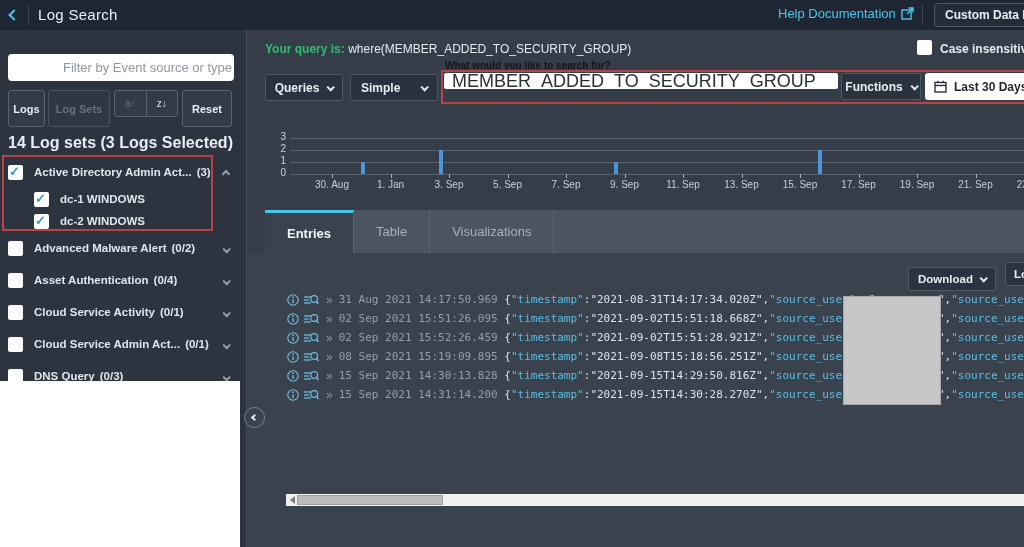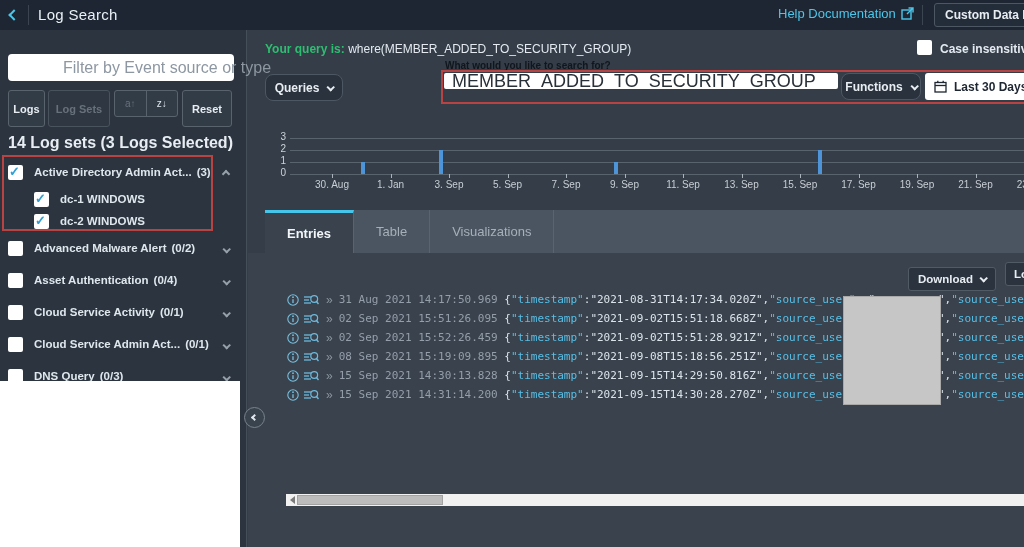--- a/index.html
+++ b/index.html
@@ -18,21 +18,21 @@
   .custom-data-btn { position:absolute; left:934px; top:3px; height:24px; width:150px; border:1px solid #4d5763; border-radius:3px; background:#232d39; color:#e8edf2; font-size:12px; font-weight:bold; display:flex; align-items:center; padding-left:10px; }
   
   .chev { display:inline-block; width:6px; height:6px; border-right:2px solid currentColor; border-bottom:2px solid currentColor; }
   .chev.down { transform:rotate(45deg) translateY(-1px); }
   .chev.up { transform:rotate(225deg); }
   .chev.left { transform:rotate(135deg); }
   .chev.big { width:8px; height:8px; }
   
   .sidebar { position:absolute; left:0; top:30px; width:247px; height:517px; background:#2b343f; border-right:1px solid #454f5a; }
   .filter-box { position:absolute; left:8px; top:24px; width:226px; height:27px; background:#fff; border-radius:4px; display:flex; align-items:center; padding:0 8px; gap:7px; }
-  .filter-box .ph { color:#8d97a2; font-size:16px; white-space:nowrap;margin-left:40px; }
+  .filter-box .ph { color:#8d97a2; font-size:13px; white-space:nowrap;margin-left:40px; }
   .sb-btn { position:absolute; top:60px; height:37px; border:1px solid #59636e; border-radius:3px; background:#323c47; color:#e8edf2; font-size:11px; font-weight:bold; display:flex; align-items:center; justify-content:center; cursor:pointer; }
   .sb-btn.disabled { border-color:#49535e; color:#67717c; background:#2e3742; }
   .sort-group { position:absolute; left:114px; top:60px; width:64px; height:27px; border:1px solid #59636e; border-radius:3px; background:#323c47; display:flex; }
   .sort-cell { flex:1; display:flex; align-items:center; justify-content:center; font-size:10px; cursor:pointer; }
   .sort-cell:first-child { border-right:1px solid #59636e; color:#67717c; }
   .sort-cell:last-child { color:#dfe6ec; }
   .sb-summary { position:absolute; left:8px; top:104px; font-size:16px; font-weight:bold; color:#e7edf2; }
   .logset-list { position:absolute; left:0; top:126px; width:247px; }
   .ls-row { position:relative; height:32px; display:flex; align-items:center; }
   .ls-row.child { height:22px; }
@@ -46,21 +46,21 @@
   .red-box-sidebar { position:absolute; left:2px; top:125px; width:211px; height:76px; border:2px solid #b94343; pointer-events:none; }
   .white-redact { position:absolute; left:0; top:351px; width:240px; height:166px; background:#ffffff; }
   .collapse-handle { position:absolute; left:244px; top:407px; width:21px; height:21px; border-radius:50%; background:#39434e; border:1px solid #79838e; display:flex; align-items:center; justify-content:center; color:#dfe6ec; cursor:pointer; z-index:5; }
   .collapse-handle .chev { width:5px; height:5px; }
   
   .query-summary { position:absolute; left:265px; top:42px; font-size:12px; white-space:nowrap; }
   .query-summary .green { color:#2fbe71; font-weight:bold; }
   .query-summary .val { color:#e4eaf0; }
   .case-cbox { position:absolute; left:917px; top:40px; width:15px; height:15px; background:#fff; border-radius:2px; cursor:pointer; }
   .case-label { position:absolute; left:940px; top:42px; font-size:12px; font-weight:bold; color:#e4eaf0; white-space:nowrap; }
-  .dk-btn { position:absolute; height:27px; background:#29323d; border:1px solid #4d5763; border-radius:8px; color:#e8edf2; font-size:12px; font-weight:bold; display:flex; align-items:center; justify-content:center; gap:8px; cursor:pointer; }
+  .dk-btn { position:absolute; height:27px; background:#29323d; border:1px solid #4d5763; border-radius:2px; color:#e8edf2; font-size:12px; font-weight:bold; display:flex; align-items:center; justify-content:center; gap:8px; cursor:pointer; }
   .queries-btn { left:265px; top:74px; width:78px; }
   .simple-select { left:350px; top:74px; width:88px; justify-content:space-between; padding:0 10px; }
   .functions-btn { left:841px; top:73px; width:80px; }
   .red-box-query { position:absolute; left:441px; top:70px; width:600px; height:34px; border:2px solid #b94343; pointer-events:none; z-index:4; }
   .search-label { position:absolute; left:445px; top:60px; font-size:10px; font-weight:bold; color:#10161c; white-space:nowrap; }
   .search-input { position:absolute; left:444px; top:73px; width:394px; height:16px; background:#fff; border:none; border-radius:2px; padding:0 8px; font-size:18px; color:#2a3038; font-family:"Liberation Sans", sans-serif; }
   .last30-btn { position:absolute; left:925px; top:73px; width:110px; height:27px; background:#fff; border-radius:3px; color:#1d2631; font-size:12px; font-weight:bold; display:flex; align-items:center; padding-left:9px; gap:7px; cursor:pointer; }
   
   .chart { position:absolute; left:0; top:0; width:1024px; height:547px; pointer-events:none; }
   .ytick { position:absolute; width:18px; text-align:right; font-size:10px; color:#cdd3d9; }
@@ -183,20 +183,24 @@
   </div>
 
   <div class="query-summary">
     <span class="green">Your query is:</span><span class="val"> where(MEMBER_ADDED_TO_SECURITY_GROUP)</span>
   </div>
   <div class="case-cbox"></div>
   <div class="case-label">Case insensitive &amp; p</div>
 
   <div class="dk-btn queries-btn">
     <span>Queries</span>
+    <span class="chev down"></span>
+  </div>
+  <div class="dk-btn simple-select">
+    <span>Simple</span>
     <span class="chev down"></span>
   </div>
   <div class="search-label">What would you like to search for?</div>
   <div class="red-box-query"></div>
   <input class="search-input" value="MEMBER_ADDED_TO_SECURITY_GROUP" style="">
   <div class="dk-btn functions-btn">
     <span>Functions</span>
     <span class="chev down"></span>
   </div>
   <div class="last30-btn">

